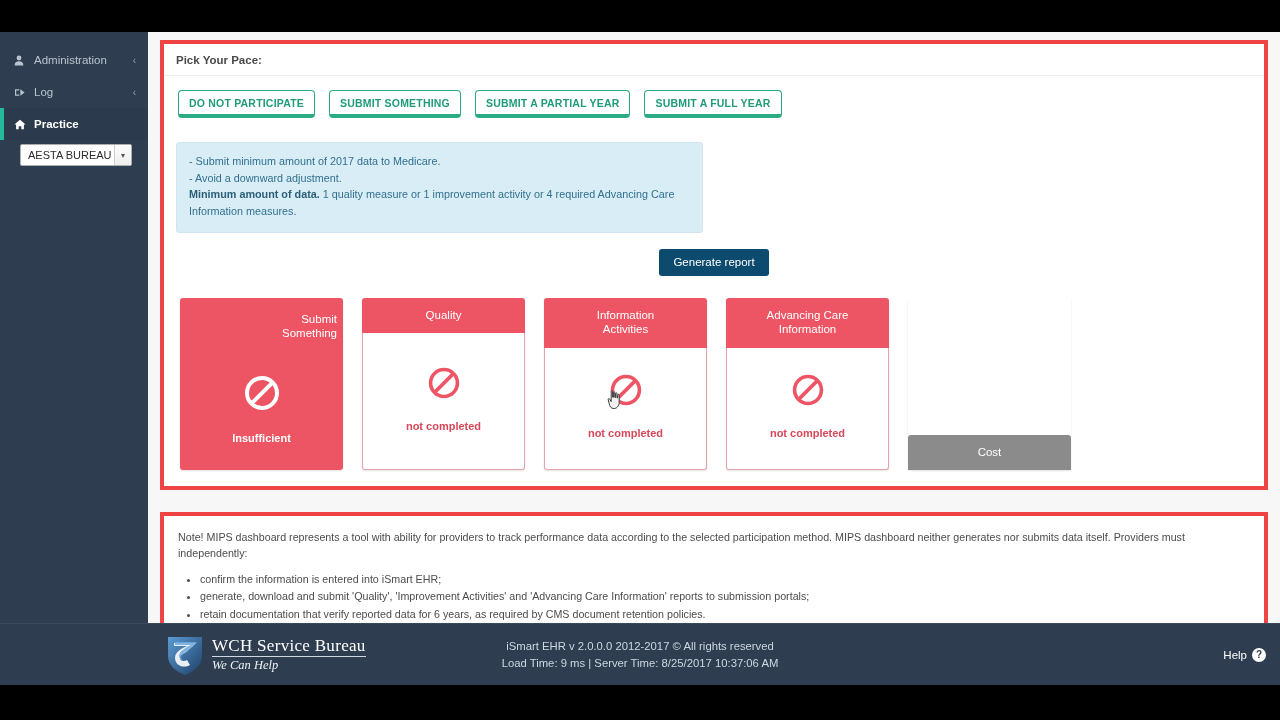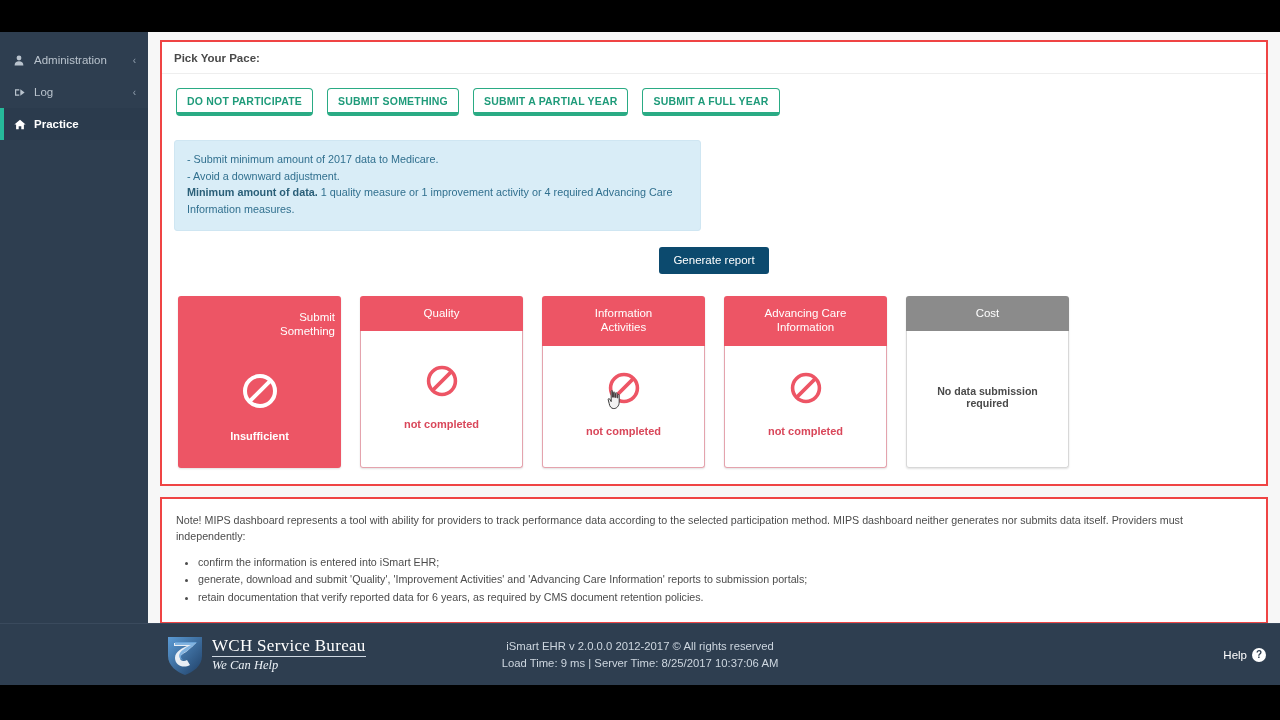--- a/index.html
+++ b/index.html
@@ -72,22 +72,22 @@
 
   
   .main {
     flex: 1;
     background: #f7f7f7;
     padding: 8px 12px 0 12px;
     overflow: hidden;
   }
   .panel {
     background: #ffffff;
-    border: 2px solid #ef4444;
-    margin-bottom: 11px;
+    border: 4px solid #ef4444;
+    margin-bottom: 22px;
   }
   .panel-head {
     padding: 10px 12px 9px 12px;
     border-bottom: 1px solid #eeeeee;
     font-size: 11.5px; font-weight: bold; color: #4a4a4a;
   }
   .panel-body { padding: 12px 12px 16px 12px; }
 
   
   .pace-row { display: flex; gap: 14px; padding: 2px 2px 0 2px; }
@@ -275,20 +275,26 @@
 
       <div class="sb-item active">
         <span class="sb-ico">
           <svg width="12" height="11" viewBox="0 0 12 11">
               <path d="M6 0.7 L11.6 5.4 H9.9 V10.3 H7.3 V7.2 H4.7 V10.3 H2.1 V5.4 H0.4 Z" fill="currentColor"></path>
             </svg>
         </span>
         <span>Practice</span>
       </div>
 
+      <div class="sb-select-wrap">
+        <div class="sel-box">
+          <span class="sel-text">AESTA BUREAU</span>
+          <span class="sel-arrow">▾</span>
+        </div>
+      </div>
     </div>
 
     <div class="main">
 
       <div class="panel">
         <div class="panel-head">Pick Your Pace:</div>
         <div class="panel-body">
 
           <div class="pace-row">
             <button class="pace-btn">DO NOT PARTICIPATE</button>
@@ -370,23 +376,20 @@
                     <line x1="8.8" y1="29.2" x2="29.2" y2="8.8" stroke="#ed5565" stroke-width="4"></line>
                   </svg>
                 </span>
                 <div class="status">not completed</div>
               </div>
             </div>
 
             <div class="card gray card-height-std">
               <div class="card-head">
                 <div>Cost</div>
-              </div>
-              <div class="card-body">
-                <div class="note-text">No data submission required</div>
               </div>
             </div>
 
           </div>
         </div>
       </div>
 
       <div class="panel note-panel">
         <p>Note! MIPS dashboard represents a tool with ability for providers to track performance data according to the selected participation method. MIPS dashboard neither generates nor submits data itself. Providers must independently:</p>
         <ul>

